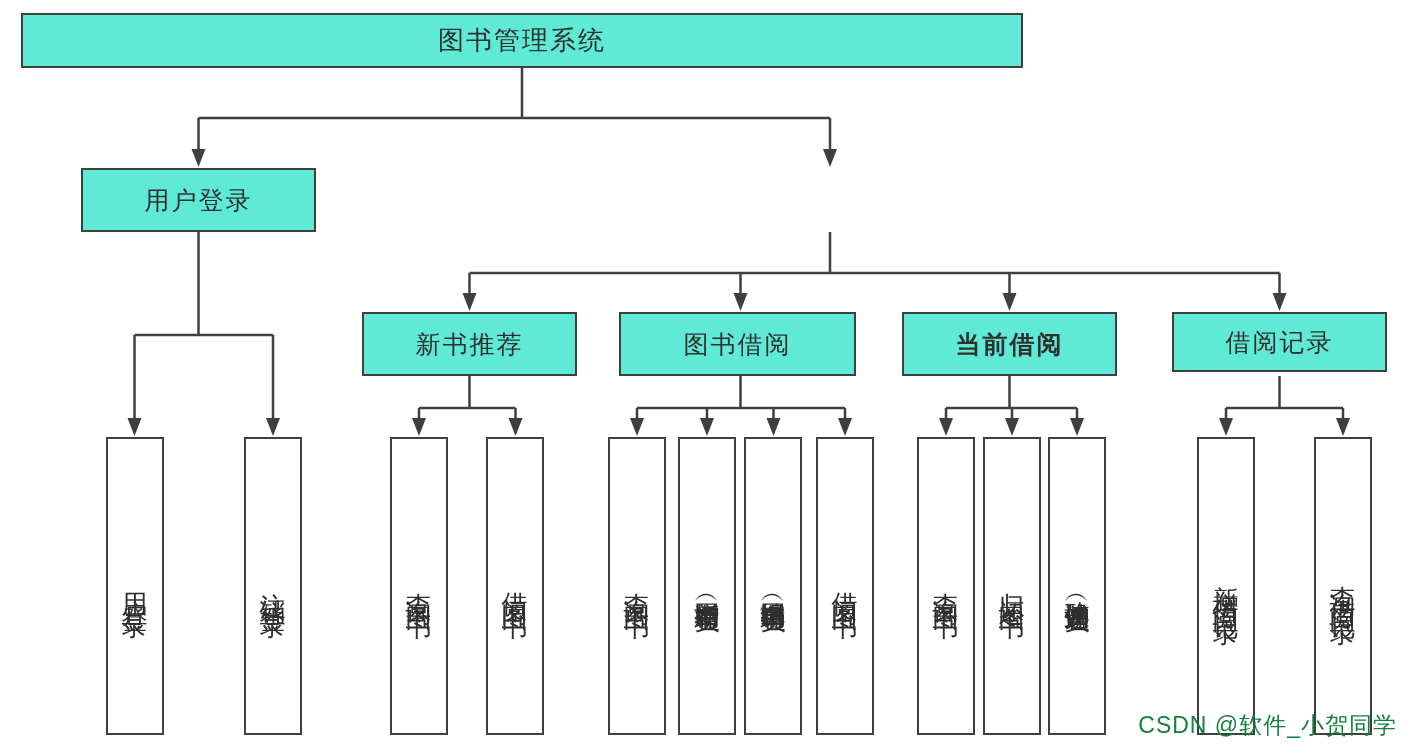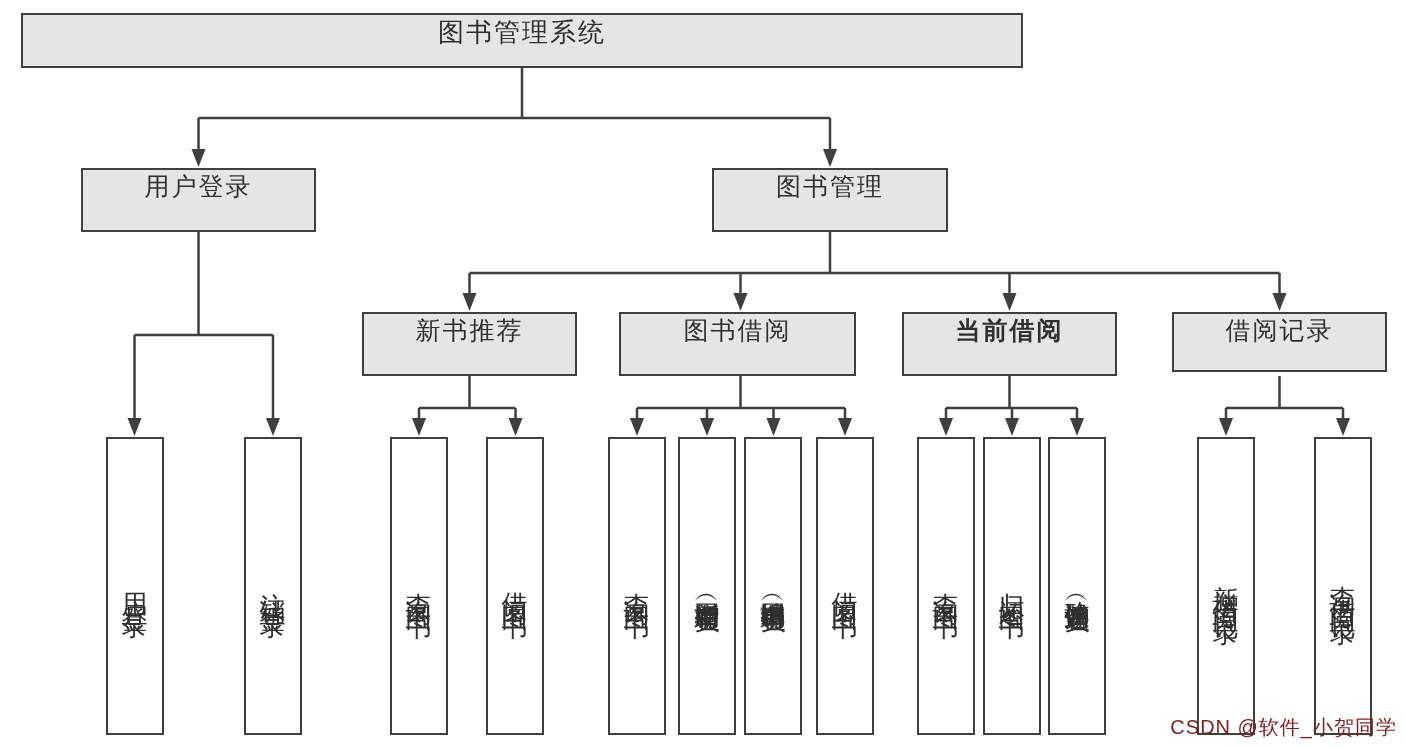--- a/index.html
+++ b/index.html
@@ -13,23 +13,24 @@
     color: #2f2f2f;
   }
   .connectors {
     position: absolute;
     left: 0; top: 0;
     pointer-events: none;
   }
   .hbox {
     position: absolute;
     box-sizing: border-box;
-    background: #e5e5e5;
+    background: #5eead4;
     border: 2.5px solid #3f3f3f;
     display: flex;
+    align-items: center;
     justify-content: center;
     font-size: 25px;
     letter-spacing: 2px;
     white-space: nowrap;
   }
   .root-box { font-size: 26px; }
   .vbox {
     position: absolute;
     box-sizing: border-box;
     width: 58px;
@@ -50,23 +51,23 @@
     white-space: nowrap;
   }
   .vlabel.tight {
     letter-spacing: 1px;
     font-size: 25px;
   }
   .watermark {
     position: absolute;
     right: 8px;
     bottom: 6px;
-    font-size: 20px;
+    font-size: 23px;
     letter-spacing: 1px;
-    color: #7f1d1d;
+    color: #15803d;
     white-space: nowrap;
   }
 </style>
 </head>
 <body>
 
 <div class="canvas">
 
   <svg class="connectors" width="1405" height="747" viewBox="0 0 1405 747">
     <g stroke="#3f3f3f" stroke-width="2.5" fill="none">
@@ -107,23 +108,20 @@
       <polygon points="1336,418 1350,418 1343,436"></polygon>
     </g>
   </svg>
 
   <div class="hbox root-box" style="left:21px; top:13px; width:1002px; height:55px;">
     <span>图书管理系统</span>
   </div>
 
   <div class="hbox" style="left:81px; top:168px; width:235px; height:64px;">
     <span>用户登录</span>
-  </div>
-  <div class="hbox" style="left:712px; top:168px; width:236px; height:64px;">
-    <span>图书管理</span>
   </div>
 
   <div class="hbox" style="left:362px; top:312px; width:215px; height:64px;">
     <span>新书推荐</span>
   </div>
   <div class="hbox" style="left:619px; top:312px; width:237px; height:64px;">
     <span>图书借阅</span>
   </div>
   <div class="hbox" style="left:902px; top:312px; width:215px; height:64px;font-weight:bold;">
     <span>当前借阅</span>

